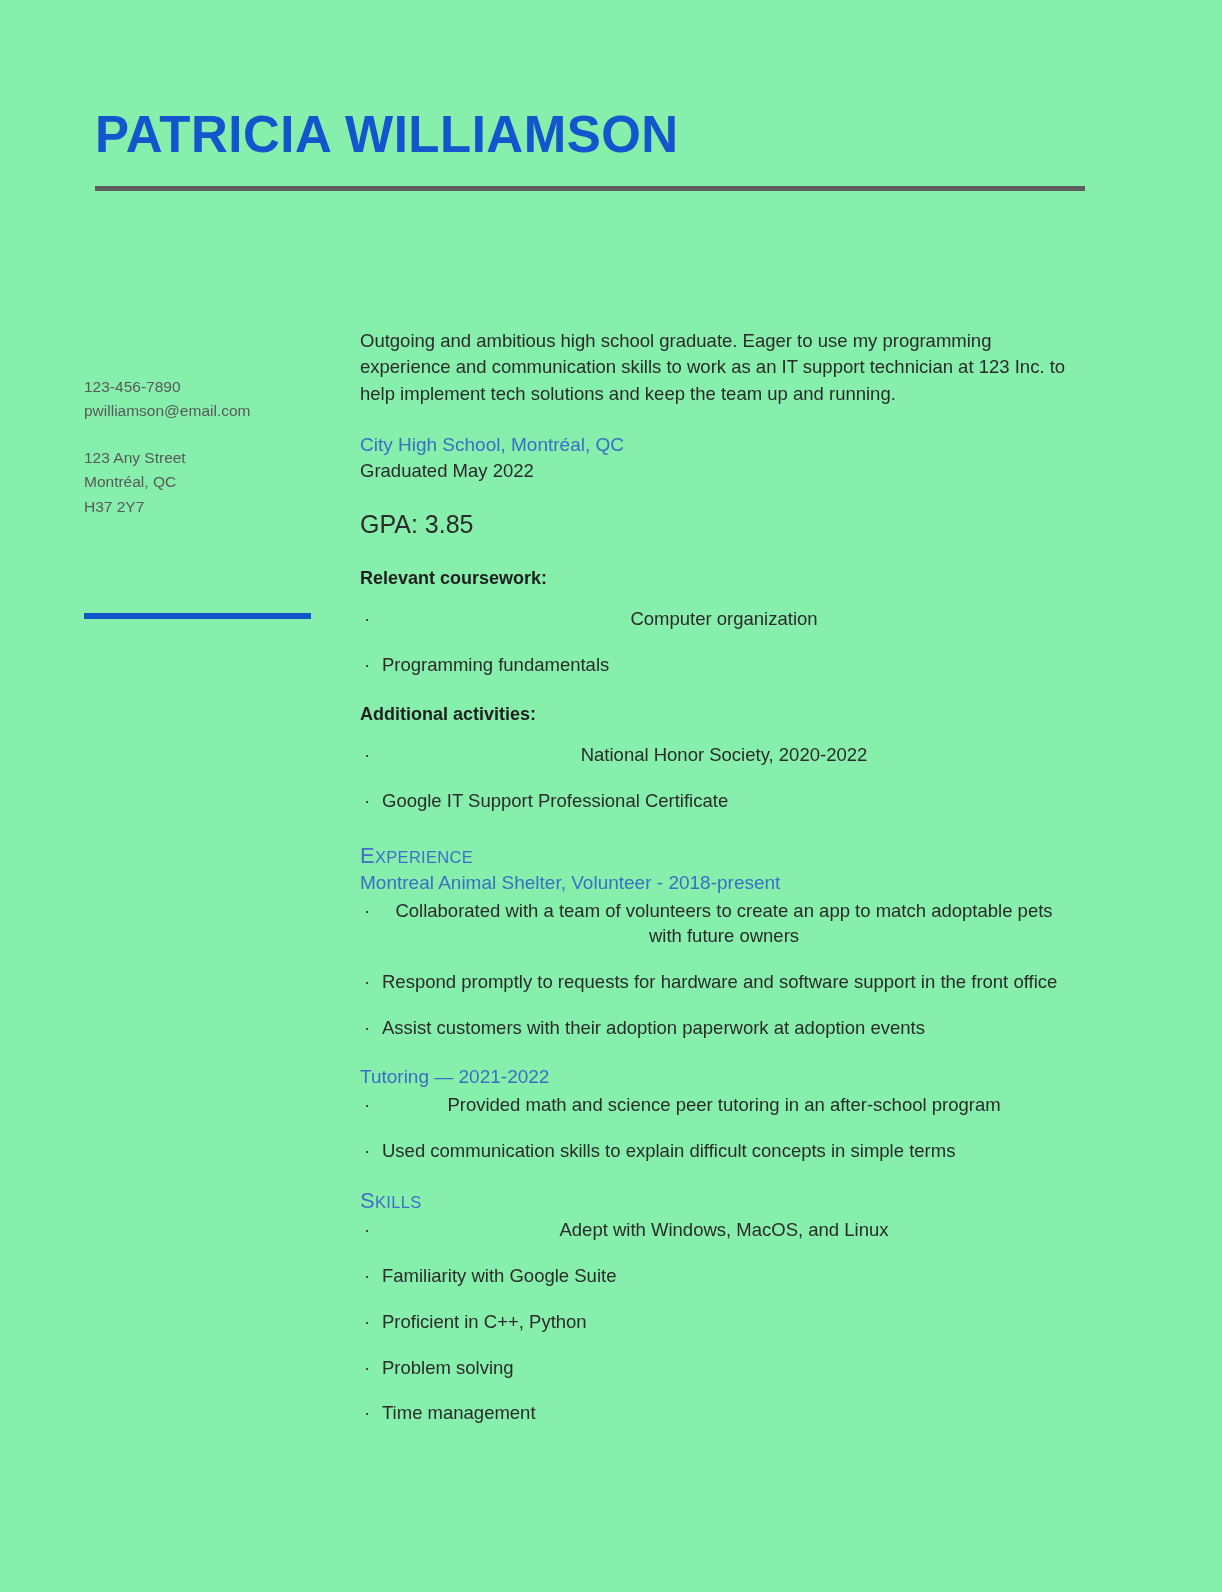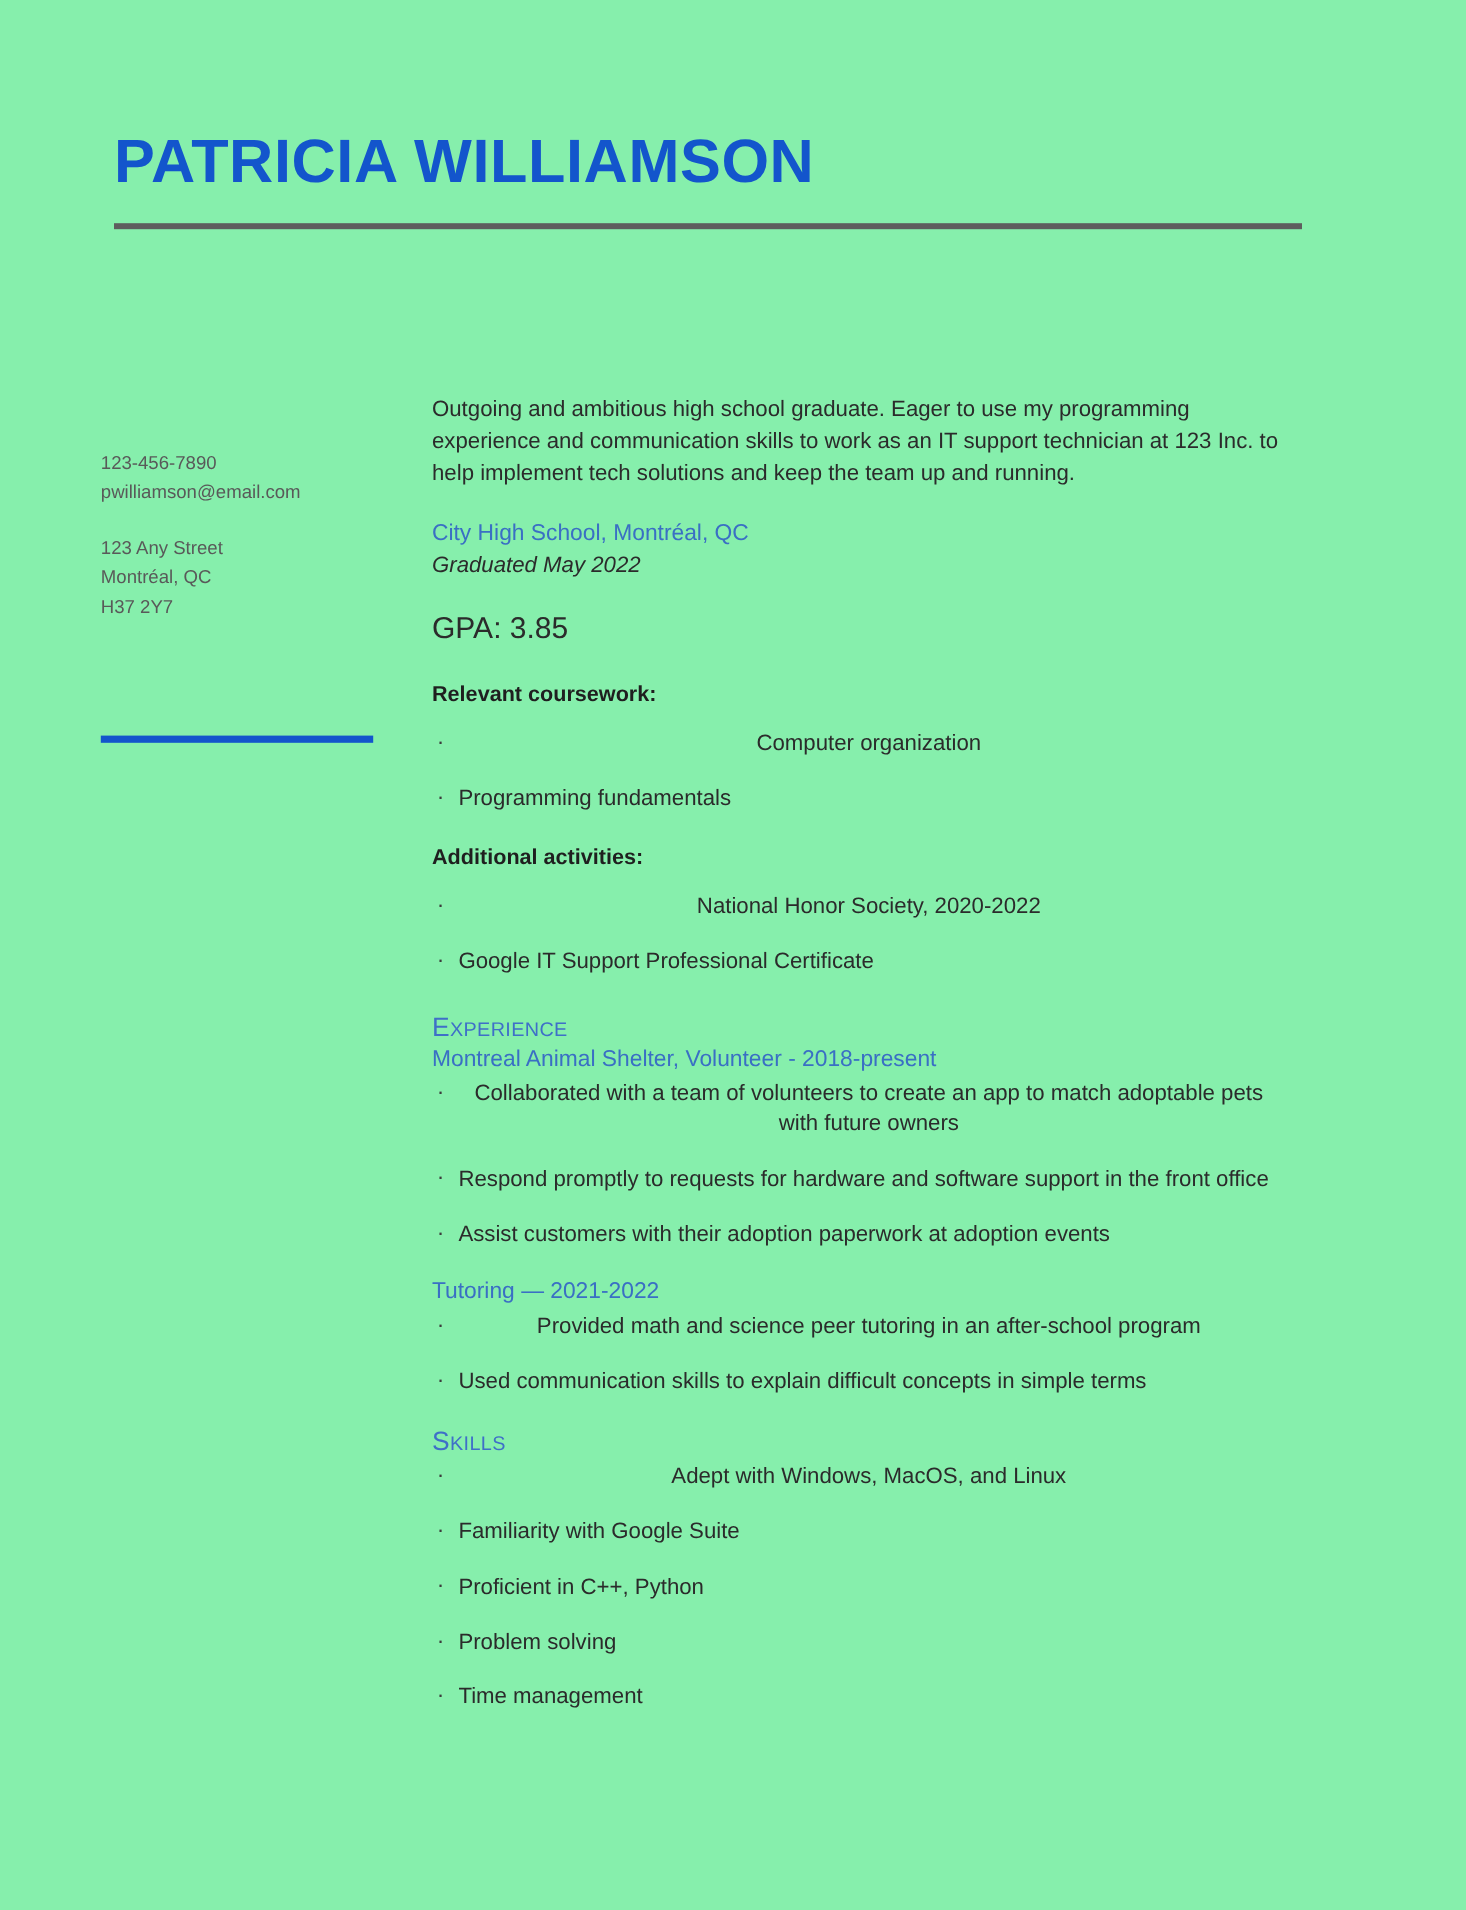--- a/index.html
+++ b/index.html
@@ -98,21 +98,20 @@
     color: #3a6fc4;
     font-size: 19px;
     line-height: 1.3;
     margin: 0 0 2px 0;
   }
   .entry-sub {
     font-size: 18.5px;
     line-height: 1.35;
     color: #2b2b2b;
     margin: 0;
-    font-style: italic;
   }
 
   .plain-line {
     font-size: 25px;
     line-height: 1.35;
     color: #2b2b2b;
     margin: 24px 0 0 0;
   }
 
   .bold-sub {

